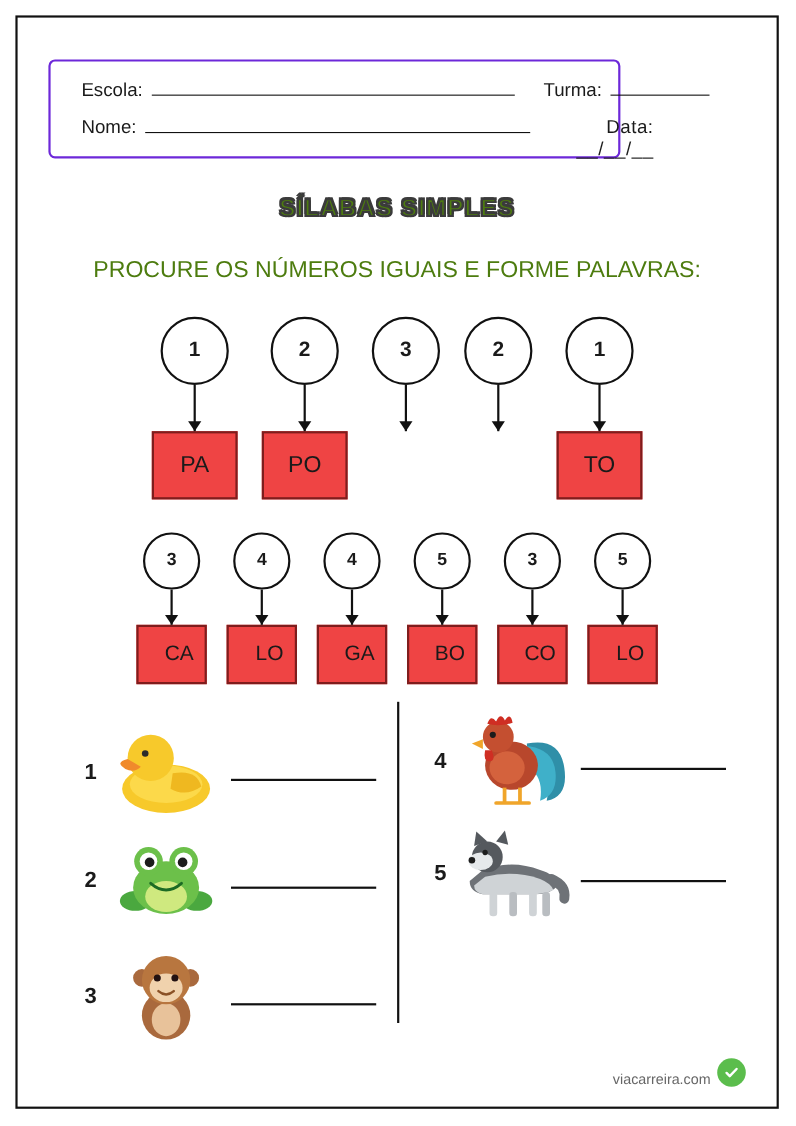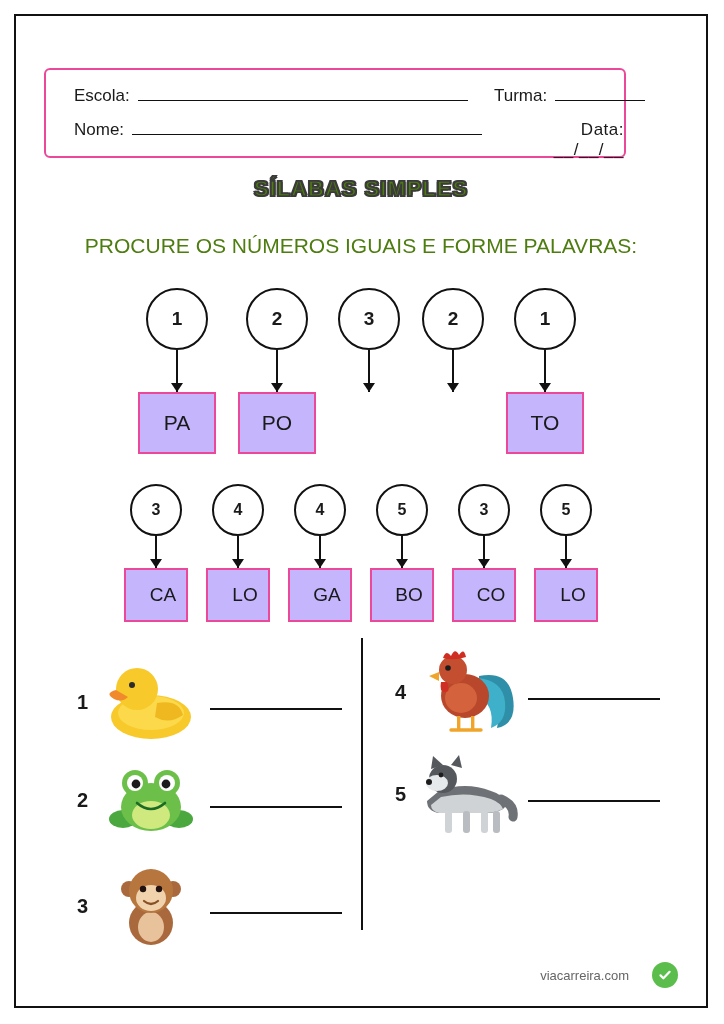--- a/index.html
+++ b/index.html
@@ -23,26 +23,25 @@
     height: 994px;
     border: 2px solid #111;
     box-sizing: border-box;
     background: #fff;
   }
   
   .header-box {
     position: absolute;
     left: 28px;
     top: 38px;
-    width: 582px;
+    width: 520px;
     height: 90px;
-    border: 2px solid #ec4899;
+    border: 2px solid #6d28d9;
     border-radius: 6px;
     box-sizing: border-box;
-    margin-top: 14px;
   }
   .hdr-row {
     position: absolute;
     left: 0; right: 0;
     display: flex;
     align-items: baseline;
   }
   .hdr-row.r1 { top: 16px; }
   .hdr-row.r2 { top: 50px; }
   .hdr-label {
@@ -146,27 +145,27 @@
     left: 50%;
     bottom: 0;
     transform: translateX(-50%);
     border-left: 6px solid transparent;
     border-right: 6px solid transparent;
     border-top: 9px solid #111;
   }
   .syl-box {
     width: 78px;
     height: 62px;
-    border: 2px solid #ec4899;
+    border: 2px solid #7f1d1d;
     display: flex;
     align-items: center;
     justify-content: center;
     font-size: 21px;
     box-sizing: border-box;
-    background: #c4b5fd;
+    background: #ef4444;
   }
   .row2 .syl-box {
     width: 64px;
     height: 54px;
     font-size: 19px;
     padding-left: 14px;
   }
 
   
   .pics {
@@ -215,22 +214,22 @@
   .L3 { left: 12px;  top: 222px; }
   .R1 { left: 330px; top: 8px; }
   .R2 { left: 330px; top: 110px; }
 
   
   .footer {
     position: absolute;
     right: 28px;
     bottom: 18px;
     display: flex;
-    align-items: center;
-    gap: 23px;
+    align-items: flex-end;
+    gap: 6px;
   }
   .footer-text {
     font-size: 13px;
     color: #666;
   }
   .footer-badge {
     width: 26px;
     height: 26px;
     border-radius: 50%;
     background: #5bbd4c;

